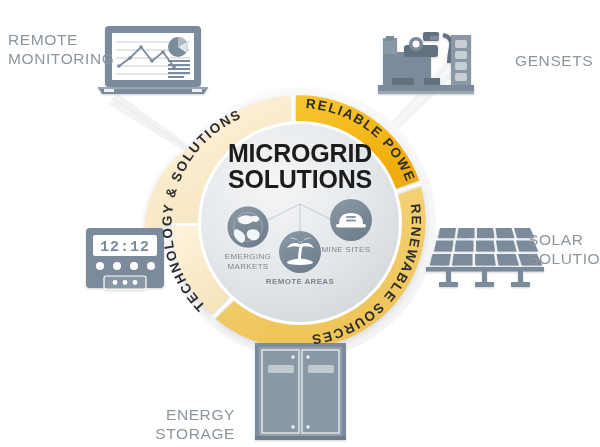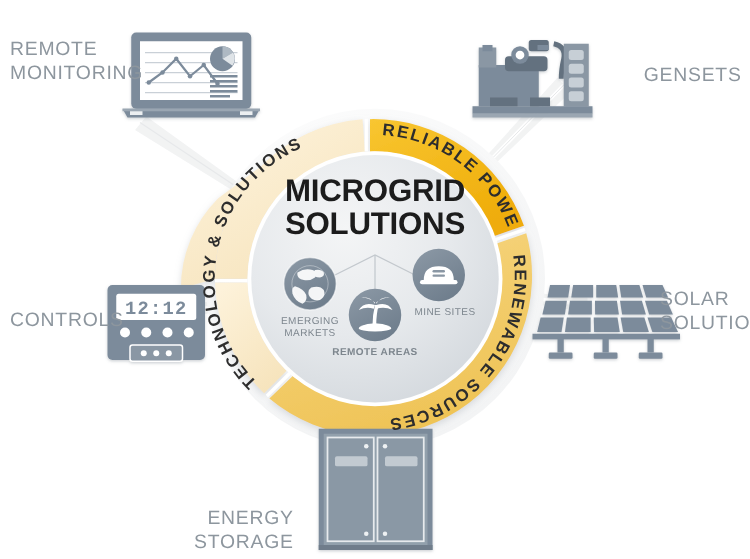--- a/index.html
+++ b/index.html
@@ -333,24 +333,23 @@
       </text>
     </g>
   </svg>
 
   <div class="center-title">MICROGRID
 SOLUTIONS</div>
 
   <div class="subl" style="left:208px;top:252px;width:80px;">EMERGING
 MARKETS</div>
   <div class="subl" style="left:258px;top:277px;width:84px;font-weight:bold;">REMOTE AREAS</div>
-  <div class="subl" style="left:318px;top:245px;width:76px;">MINE SITES</div>
+  <div class="subl" style="left:308px;top:245px;width:76px;">MINE SITES</div>
 
   <div class="olabel ol-gensets">GENSETS</div>
   <div class="olabel ol-remote">REMOTE
 MONITORING</div>
   <div class="olabel ol-solar">SOLAR
 SOLUTIONS</div>
   <div class="olabel ol-storage">ENERGY
 STORAGE</div>
-  <div class="olabel ol-controls">CONTROLS</div>
 
 </div>
 
 </body></html>

